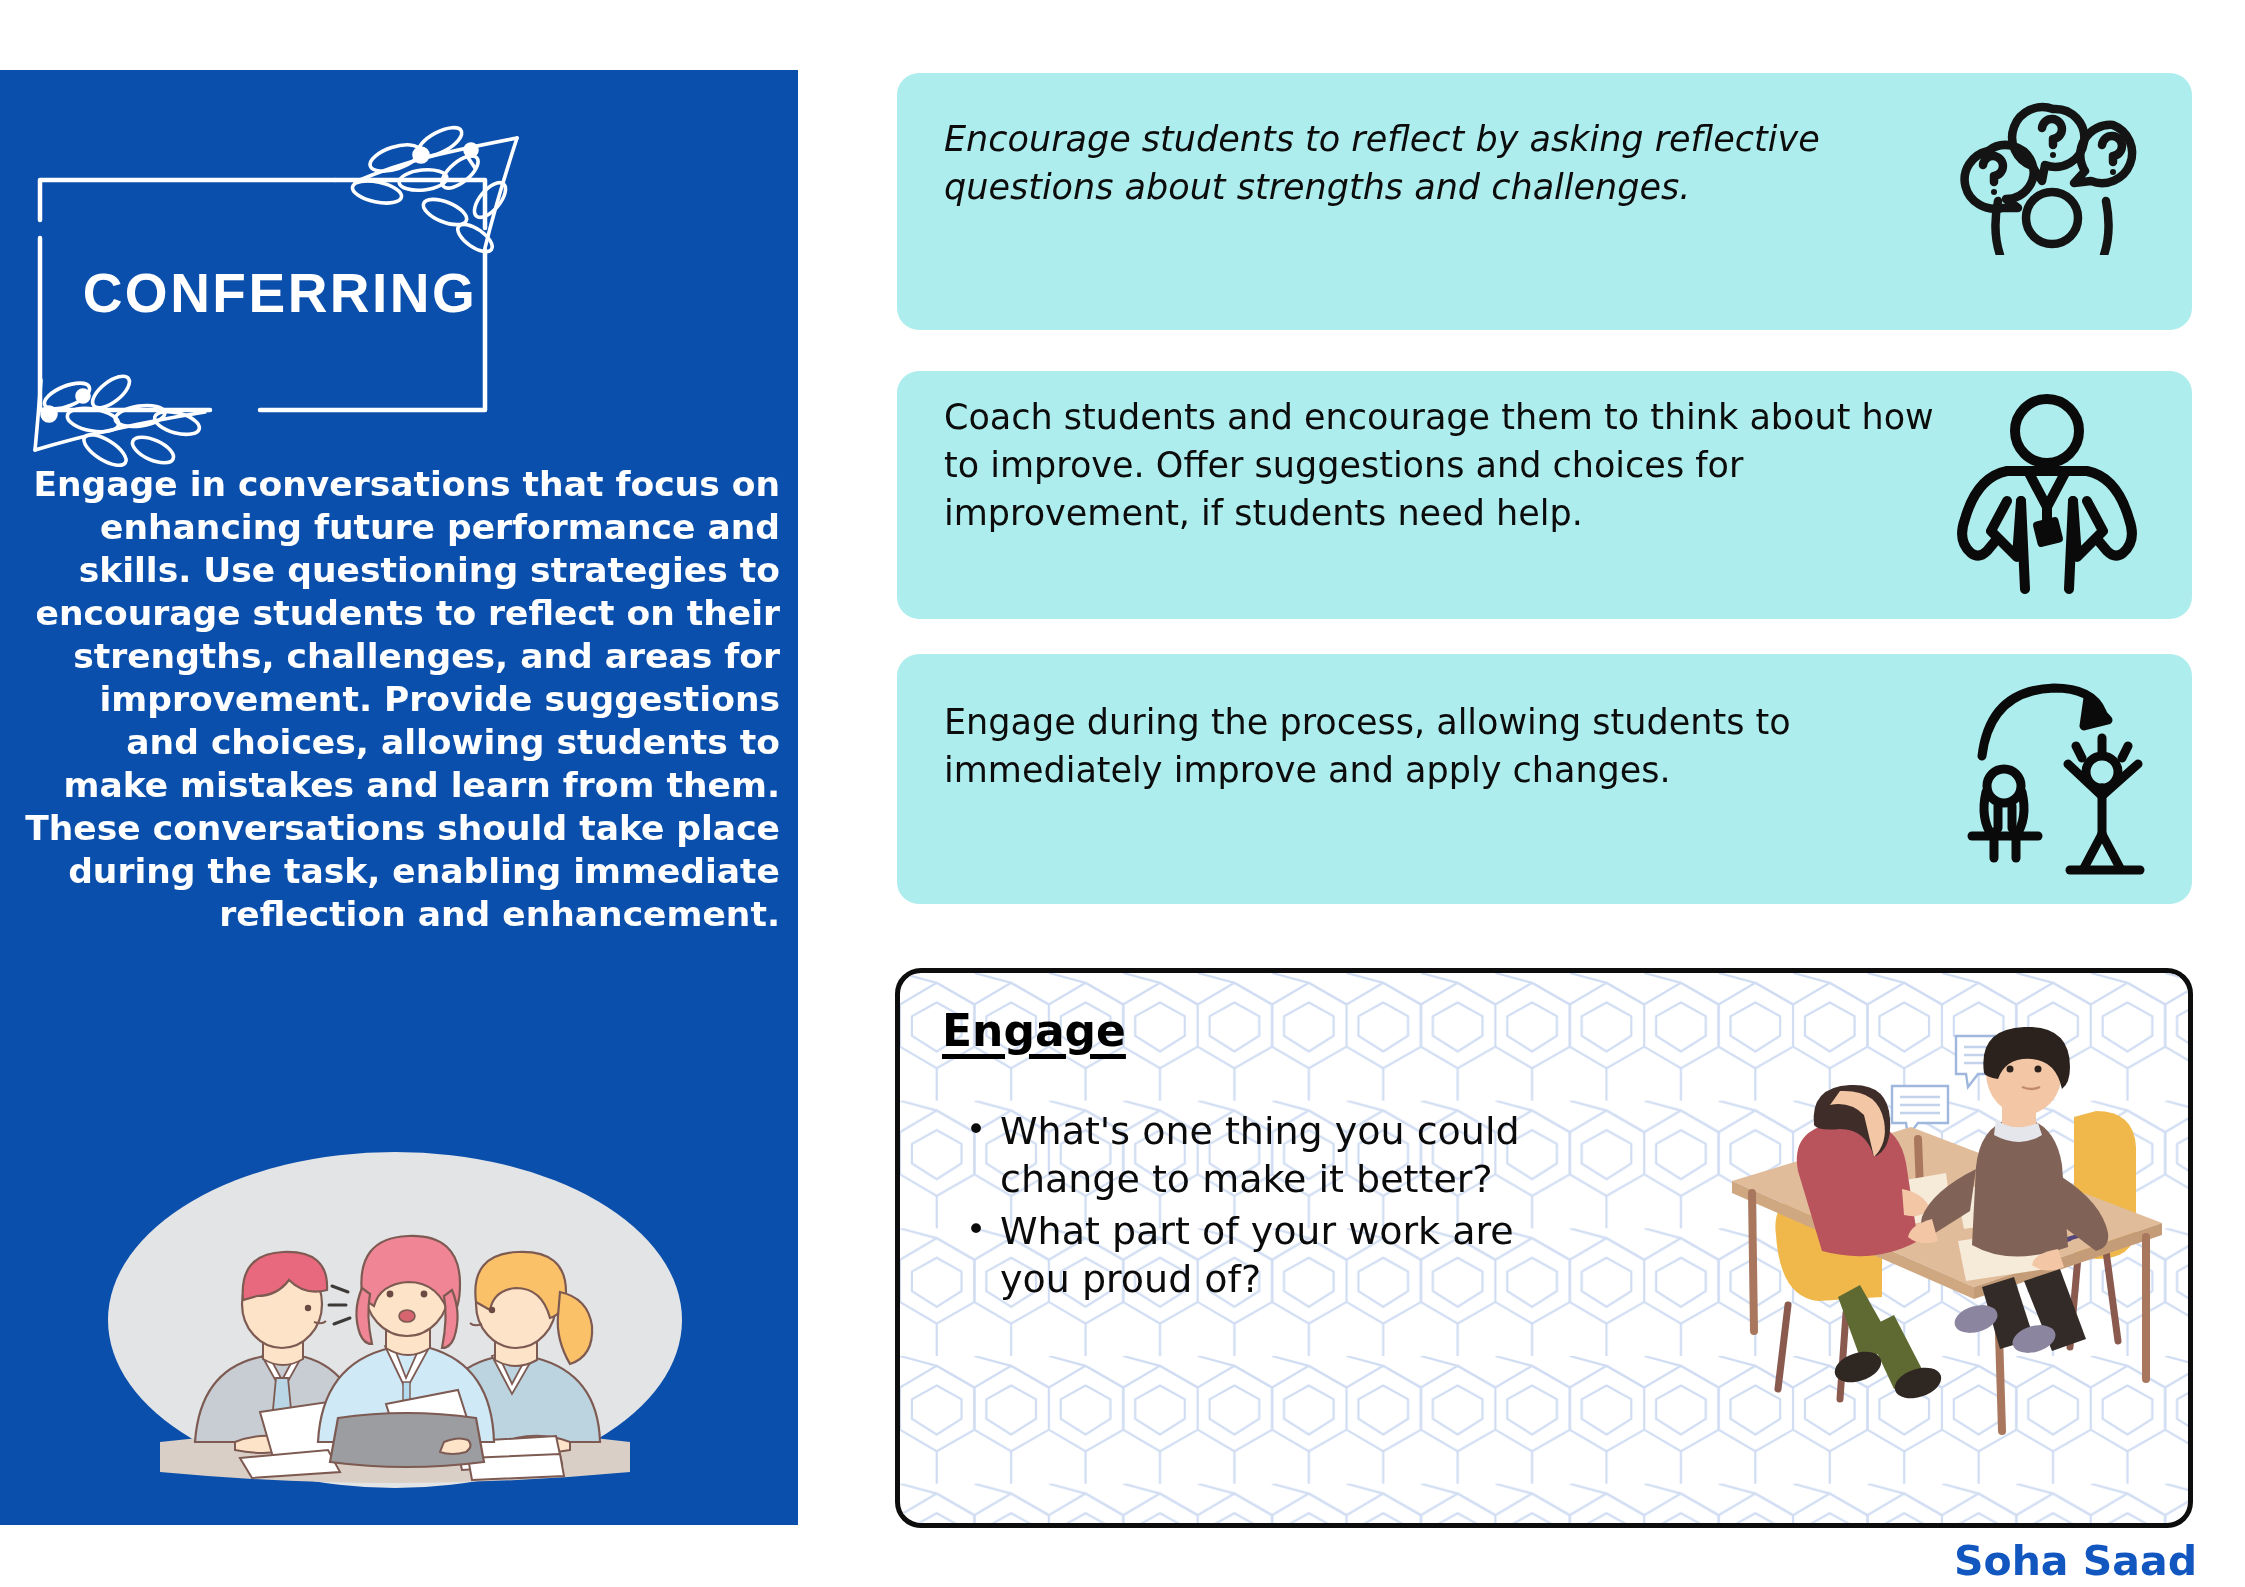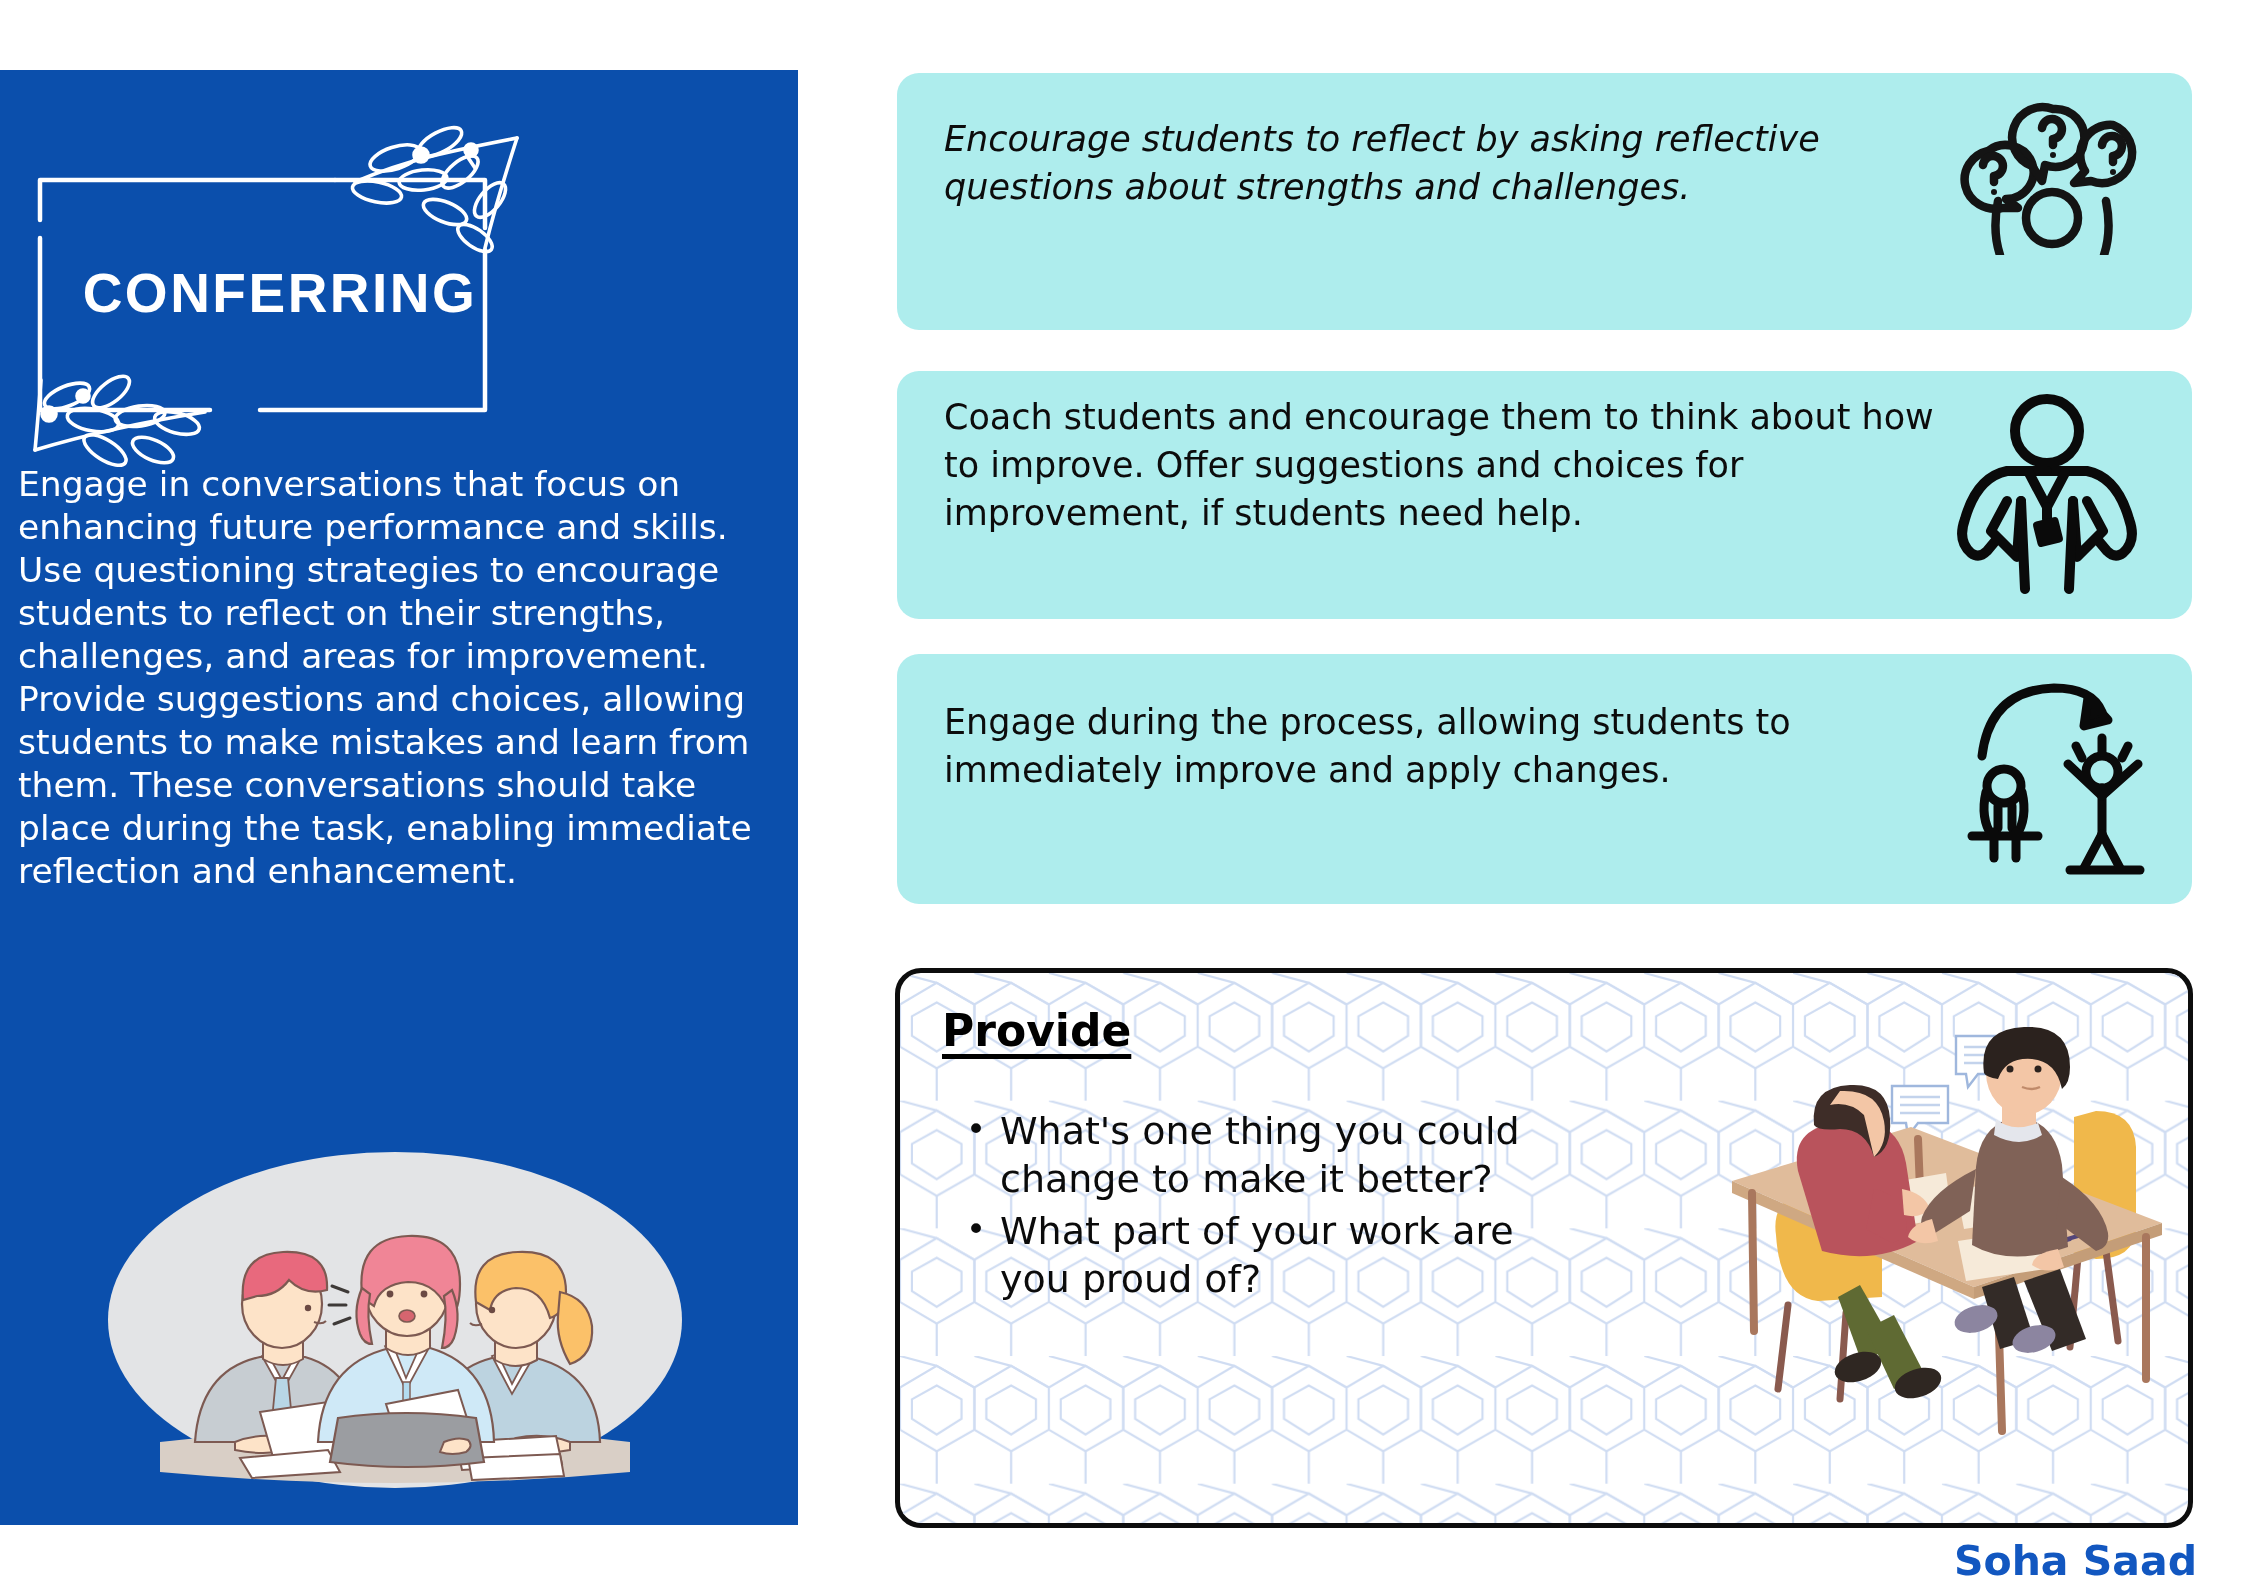--- a/index.html
+++ b/index.html
@@ -28,23 +28,23 @@
     display:flex; align-items:center; justify-content:center;
     color: #ffffff; font-size: 55px; font-weight: 700;
     letter-spacing: 2.5px;
     font-family: "Liberation Sans", sans-serif;
   }
   .left-body {
     position: absolute; left: 18px; top: 393px; width: 762px;
     color: #ffffff;
     font-size: 34.5px;
     line-height: 43px;
-    text-align: left;
+    text-align: right;
     font-family: "DejaVu Sans", sans-serif;
-    font-weight: 400;
+    font-weight: 700;
   }
   .left-illustration {
     position: absolute; left: 100px; top: 1072px; width: 590px; height: 360px;
   }
 
   
   .card {
     position: absolute;
     background: #aeeded;
     border-radius: 22px;
@@ -319,21 +319,21 @@
             <path d="M0,0 L37,10"></path>
               <path d="M75,0 L112,10"></path>
             <path d="M75,32 L37,10"></path>
               <path d="M150,32 L112,10"></path>
           </g>
         </pattern>
       </defs>
       <rect width="1298" height="560" fill="url(#hexpat)"></rect>
     </svg>
 
-    <div class="prompts-title">Provide</div>
+    <div class="prompts-title">Engage</div>
 
     <ul class="prompts-list">
       <li>What's one thing you could change to make it better?</li>
       <li>What part of your work are you proud of?</li>
     </ul>
 
     <div class="prompts-illustration">
       <svg viewBox="0 0 470 440" xmlns="http://www.w3.org/2000/svg">
 
         <g fill="#ffffff" stroke="#9fb7dd" stroke-width="2.4">

